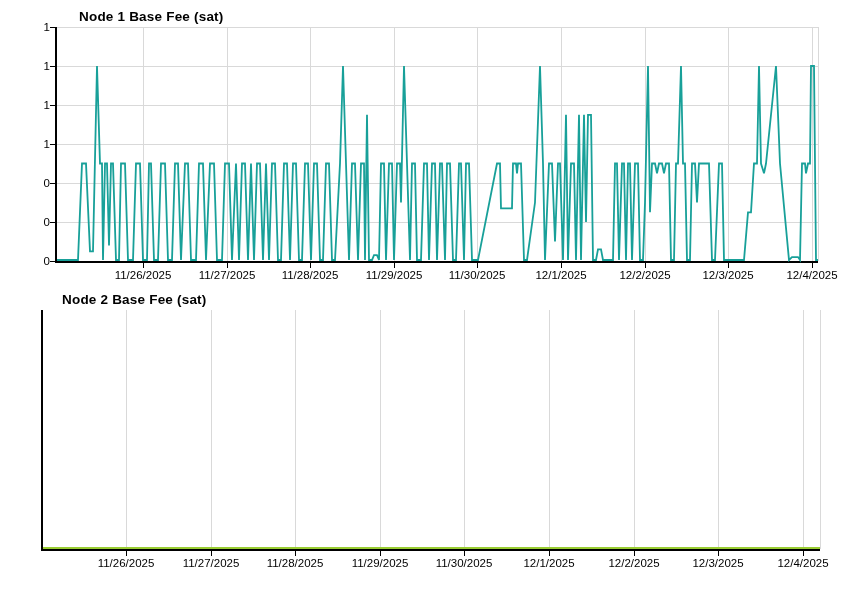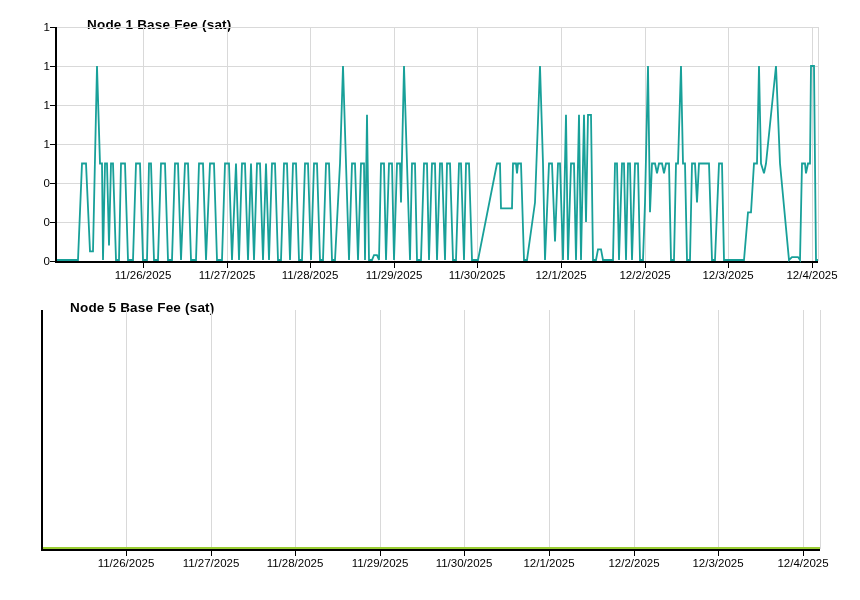--- a/index.html
+++ b/index.html
@@ -1,21 +1,21 @@
 <!DOCTYPE html>
 <html><head>
 <meta charset="utf-8">
 <style>
   html,body{margin:0;padding:0;background:#fff;}
   body{
     width:860px;height:600px;position:relative;overflow:hidden;
     font-family:"Liberation Sans",sans-serif;color:#000;
   }
   .chart-title{
-    position:absolute;margin:12px;font-size:13.5px;font-weight:700;
+    position:absolute;margin:4px;font-size:13.5px;font-weight:700;
     letter-spacing:.2px;white-space:nowrap;
   }
   .plot{position:absolute;}
   .gridline-v{position:absolute;top:0;width:1px;background:#d9d9d9;}
   .gridline-h{position:absolute;left:0;height:1px;background:#d9d9d9;}
   .axis-left{position:absolute;background:#000;width:2px;left:-2px;top:0;}
   .axis-bottom{position:absolute;background:#000;height:2px;left:-2px;}
   .tick-x{position:absolute;width:1px;height:5px;background:#000;}
   .tick-y{position:absolute;width:5px;height:1px;background:#000;left:-7px;}
   .xlabel{
@@ -84,21 +84,21 @@
       <div class="ylabel" style="top: 188px;">0</div>
       <div class="tick-y" style="top: 234px;"></div>
       <div class="ylabel" style="top: 227px;">0</div>
       <svg class="series" width="761" height="234" viewBox="0 0 761 234">
         <polyline points="0,233.0 21,233.0 25,136.5 29,136.5 33,224.3 36,224.3 40,39.0 43,136.5 45,136.5 46,233.0 48,136.5 50,136.5 52,218.4 54,136.5 56,136.5 59,233.0 62,233.0 64,136.5 68,136.5 71,233.0 76,233.0 79,136.5 83,136.5 86,233.0 90,233.0 92,136.5 94,136.5 97,233.0 101,233.0 104,136.5 108,136.5 111,233.0 115,233.0 118,136.5 121,136.5 124,233.0 128,136.5 131,136.5 134,233.0 139,233.0 142,136.5 146,136.5 149,233.0 153,136.5 157,136.5 160,233.0 165,233.0 168,136.5 172,136.5 175,233.0 179,136.5 182,233.0 185,136.5 188,136.5 191,233.0 194,136.5 197,233.0 200,136.5 203,136.5 206,233.0 209,136.5 212,233.0 215,136.5 218,136.5 221,233.0 224,233.0 227,136.5 230,136.5 233,233.0 236,136.5 239,136.5 242,233.0 245,233.0 248,136.5 251,136.5 254,233.0 257,136.5 260,136.5 263,233.0 266,233.0 269,136.5 272,136.5 275,233.0 278,233.0 283,136.5 286,39.0 289,136.5 292,233.0 295,136.5 298,136.5 301,233.0 304,136.5 307,136.5 308,233.0 310,87.8 312,233.0 315,233.0 317,228.2 320,228.2 322,233.0 324,136.5 327,136.5 329,233.0 332,136.5 335,136.5 337,233.0 340,136.5 343,136.5 344,175.5 347,39.0 350,136.5 353,233.0 355,136.5 358,136.5 360,233.0 364,233.0 367,136.5 370,136.5 372,233.0 375,136.5 378,136.5 380,233.0 383,136.5 385,136.5 388,233.0 390,136.5 393,136.5 396,233.0 399,233.0 402,136.5 404,136.5 407,233.0 409,136.5 412,136.5 415,233.0 418,233.0 421,233.0 440,136.5 443,136.5 444,181.3 455,181.3 456,136.5 459,136.5 460,146.3 461,136.5 464,136.5 467,233.0 470,233.0 478,175.5 483,39.0 486,136.5 488,233.0 492,136.5 495,136.5 498,214.5 501,136.5 503,136.5 506,233.0 509,87.8 511,233.0 514,136.5 517,136.5 519,233.0 522,87.8 524,233.0 527,87.8 529,195.0 531,87.8 534,87.8 536,233.0 539,233.0 541,222.3 544,222.3 546,233.0 556,233.0 558,136.5 560,136.5 562,233.0 565,136.5 567,136.5 569,233.0 571,136.5 573,136.5 575,233.0 578,136.5 581,136.5 583,233.0 586,233.0 588,175.5 591,39.0 593,185.3 595,136.5 598,136.5 600,146.3 602,136.5 605,136.5 607,146.3 609,136.5 612,136.5 614,233.0 617,233.0 619,136.5 621,136.5 624,39.0 626,136.5 628,136.5 630,233.0 633,233.0 635,136.5 638,136.5 640,175.5 642,136.5 646,136.5 652,136.5 655,233.0 658,233.0 662,136.5 665,136.5 667,233.0 670,233.0 687,233.0 691,185.3 694,185.3 697,136.5 700,136.5 702,39.0 704,136.5 707,146.3 709,136.5 719,39.0 723,136.5 732,233.0 735,230.1 741,230.1 743,233.0 745,136.5 748,136.5 749,146.3 751,136.5 753,136.5 754,39.0 757,39.0 759,233.0 761,233.0" fill="none" stroke="#18A099" stroke-width="1.8" stroke-linejoin="miter"></polyline>
       </svg>
     </div>
 </section>
 
 <section>
-  <h2 class="chart-title" style="left:58px;top:288px;">Node 5 Base Fee (sat)</h2>
+  <h2 class="chart-title" style="left:58px;top:288px;">Node 2 Base Fee (sat)</h2>
   <div class="plot" id="plot-1" style="left: 43px; top: 310px; width: 777px; height: 239px;">
       <div class="gridline-v" style="left: 83px; height: 239px;"></div>
       <div class="gridline-v" style="left: 168px; height: 239px;"></div>
       <div class="gridline-v" style="left: 252px; height: 239px;"></div>
       <div class="gridline-v" style="left: 337px; height: 239px;"></div>
       <div class="gridline-v" style="left: 421px; height: 239px;"></div>
       <div class="gridline-v" style="left: 506px; height: 239px;"></div>
       <div class="gridline-v" style="left: 591px; height: 239px;"></div>
       <div class="gridline-v" style="left: 675px; height: 239px;"></div>
       <div class="gridline-v" style="left: 760px; height: 239px;"></div>

